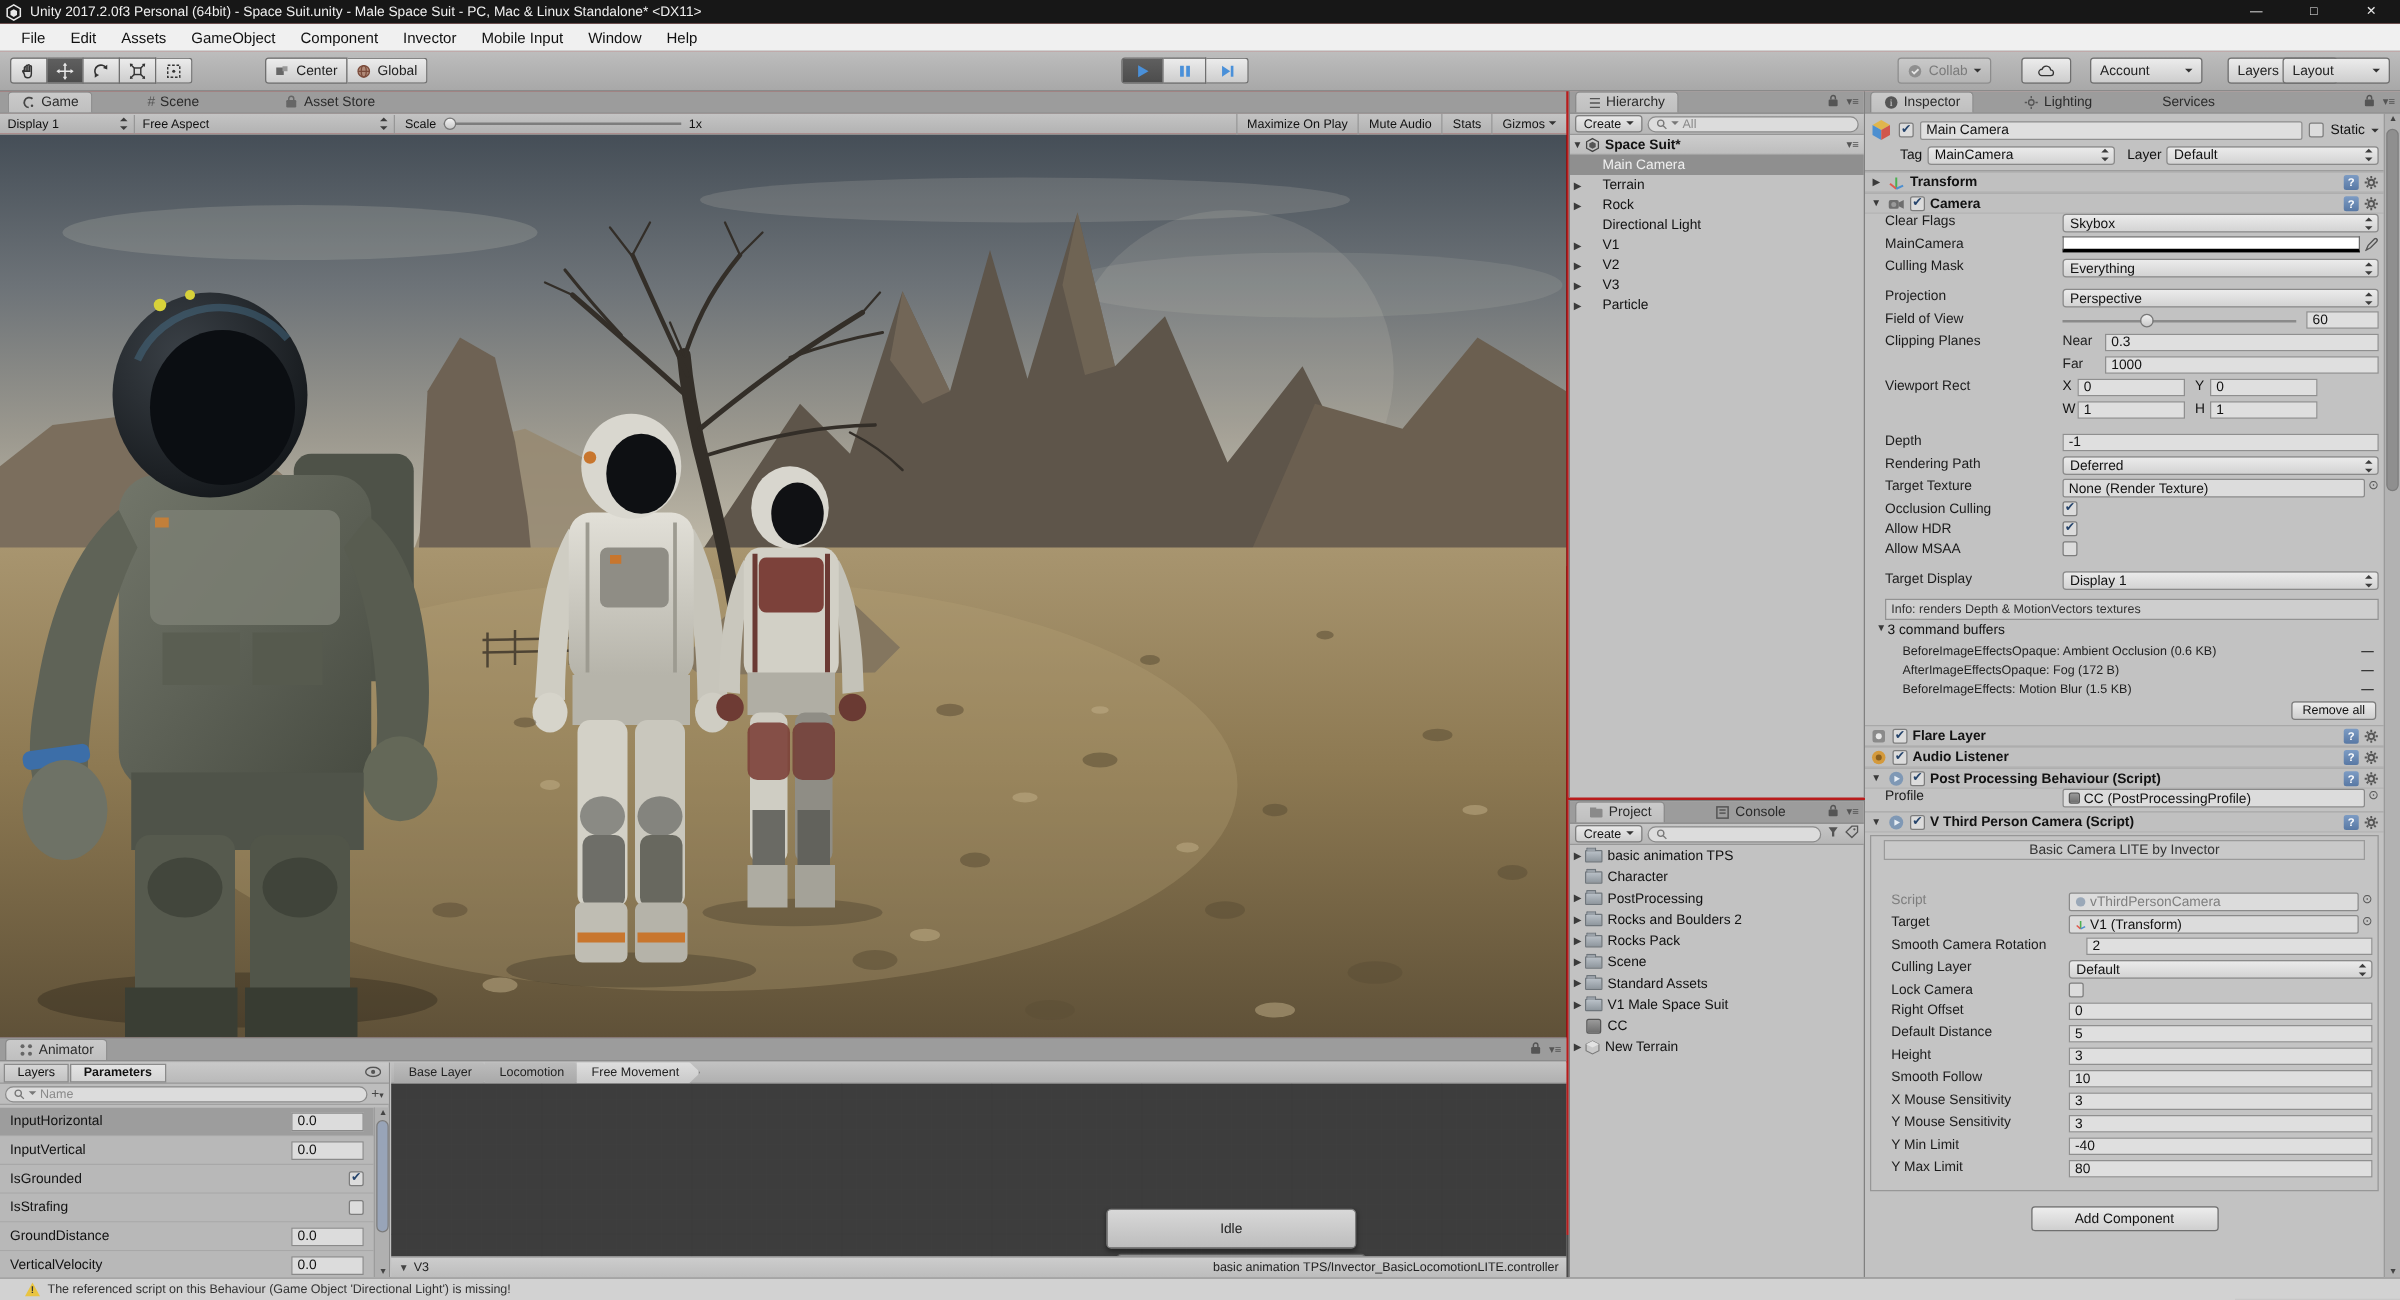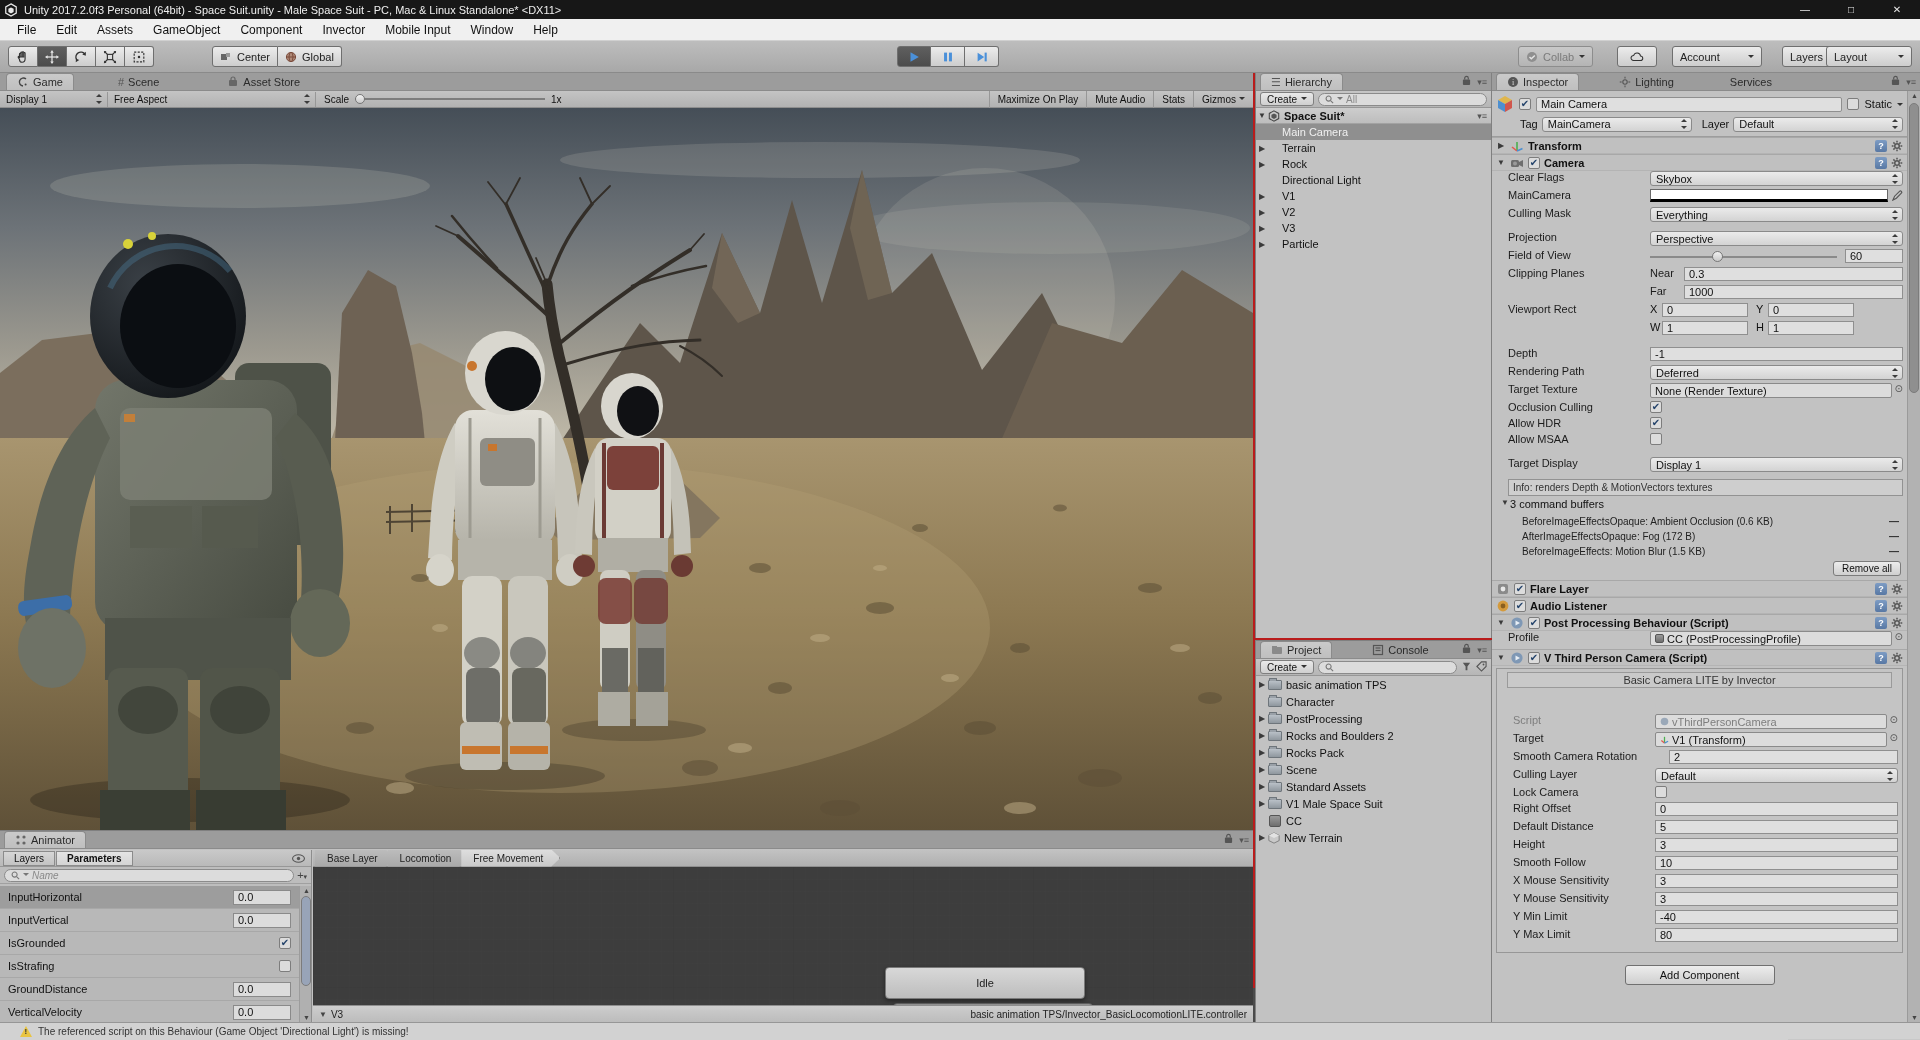--- a/index.html
+++ b/index.html
@@ -151,21 +151,21 @@
 
   
   .animator { position:absolute; left:0; top:830px; width:1253px; height:192px; background:#c2c2c2; border-top:1px solid #808080; }
   .anim-left { position:absolute; left:0; top:19px; width:312px; bottom:0; border-right:1px solid #8d8d8d; background:#bdbdbd; }
   .lp-tabs { height:17px; display:flex; align-items:center; background:linear-gradient(#c9c9c9,#b9b9b9);
     border-bottom:1px solid #979797; padding-left:3px; gap:1px; position:relative; }
   .lp-tab { height:15px; padding:0 10px; display:flex; align-items:center; border:1px solid #8b8b8b;
     background:linear-gradient(#d6d6d6,#c3c3c3); font-size:10px; }
   .lp-tab.on { background:linear-gradient(#e4e4e4,#d4d4d4); font-weight:bold; }
   .prm-search { height:17px; display:flex; align-items:center; padding:1px 4px; gap:3px;
-    background:#bdbdbd; border-bottom:1px solid #a0a0a0;font-style:italic; }
+    background:#bdbdbd; border-bottom:1px solid #a0a0a0; }
   .prm-list { position:absolute; top:36px; bottom:0; left:0; right:12px; overflow:hidden; }
   .prm-row { height:23px; display:flex; align-items:center; padding:0 8px; border-bottom:1px solid #a8a8a8;
     background:#b8b8b8; font-size:11px; }
   .prm-row.sel { background:#9d9d9d; }
   .prm-row .pv { margin-left:auto; }
   .prm-val { width:58px; height:15px; background:#dcdcdc; border:1px solid #8a8a8a; display:flex;
     align-items:center; padding:0 4px; }
   .prm-scroll { position:absolute; right:0; top:36px; bottom:0; width:12px; background:#b0b0b0; border-left:1px solid #9c9c9c; }
   .anim-right { position:absolute; left:313px; top:19px; right:0; bottom:0; }
   .bcrumbbar { height:17px; background:linear-gradient(#c2c2c2,#b0b0b0); border-bottom:1px solid #8f8f8f;

